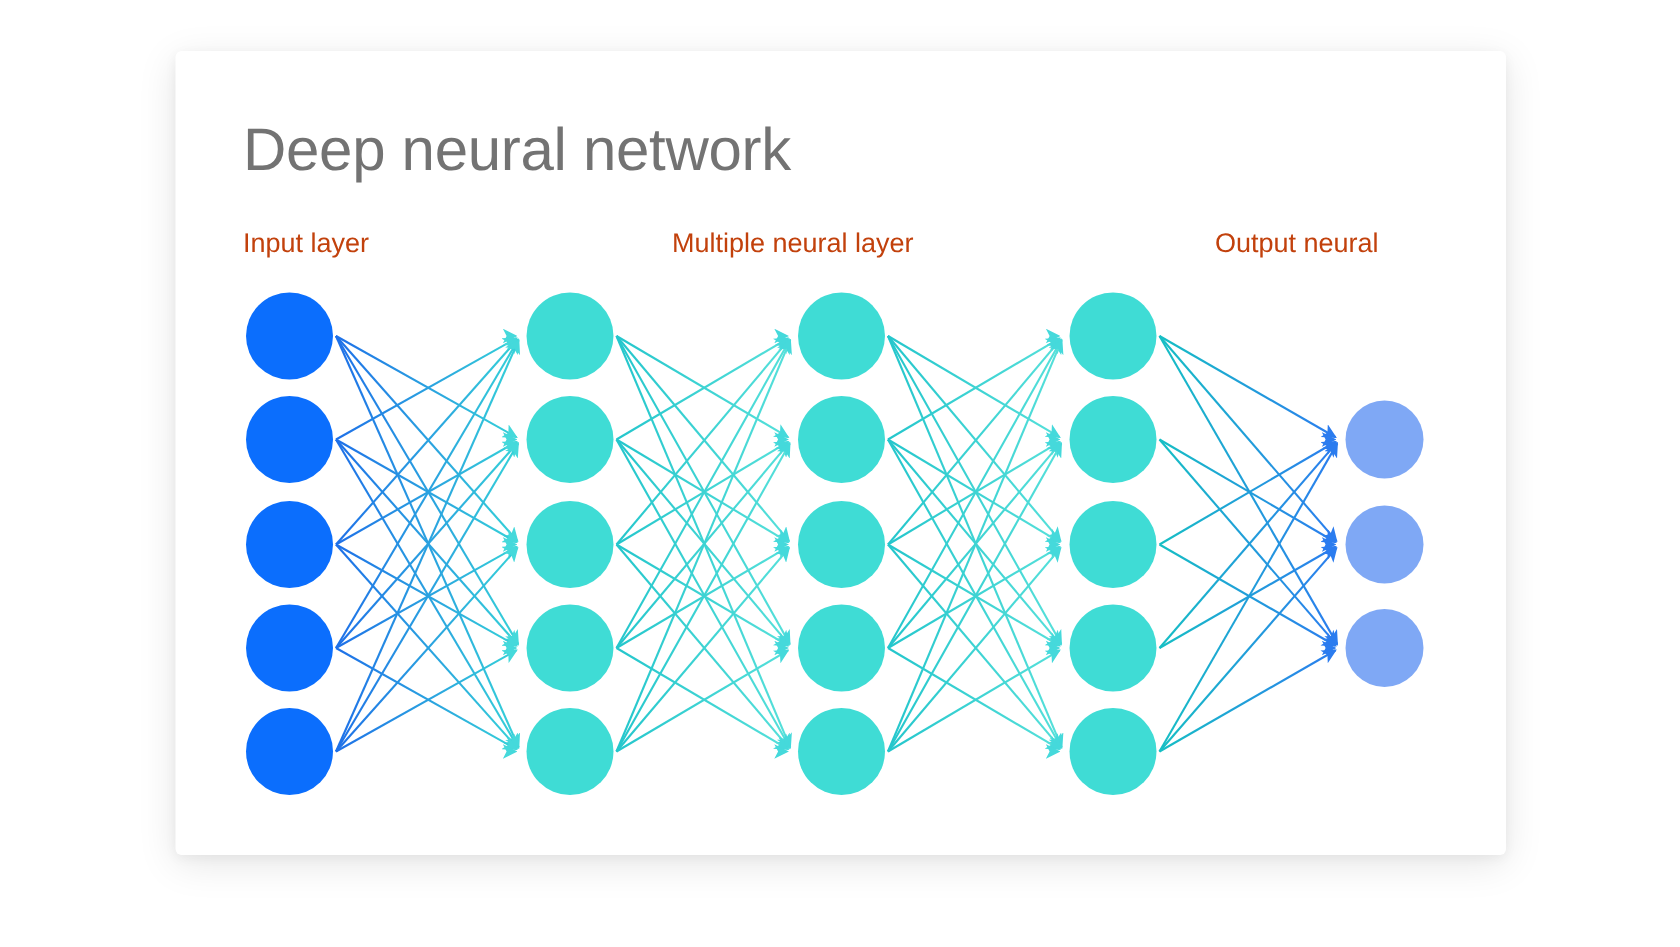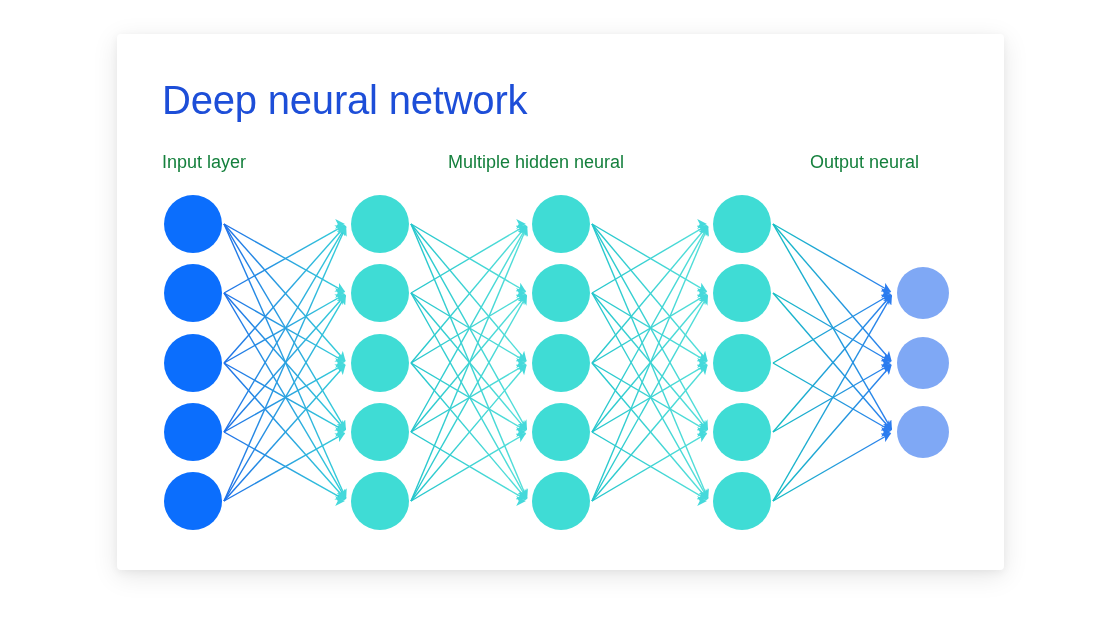--- a/index.html
+++ b/index.html
@@ -24,29 +24,29 @@
     background: #ffffff;
     border-radius: 4px;
     box-shadow: 0 6px 26px rgba(0,0,0,0.10), 0 2px 8px rgba(0,0,0,0.05);
   }
   #diagram-title {
     position: absolute;
     left: 45px;
     top: 44px;
     font-size: 40px;
     font-weight: 400;
-    color: #1d4ed8;
+    color: #737373;
     letter-spacing: -0.2px;
     white-space: nowrap;
   }
   .layer-label {
     position: absolute;
     font-size: 18px;
     font-weight: 400;
-    color: #15803d;
+    color: #c2410c;
     white-space: nowrap;
   }
   #label-input  { left: 45px;  top: 118px; }
   #label-hidden { left: 331px; top: 118px; }
   #label-output { left: 693px; top: 118px; }
 
   #net-svg {
     position: absolute;
     left: 0;
     top: 0;
@@ -59,21 +59,21 @@
 <body>
 
 <div id="root">
 
   <div id="card">
 
     <div id="diagram-title">Deep neural network</div>
 
     <div class="layer-label" id="label-input">Input layer</div>
 
-    <div class="layer-label" id="label-hidden">Multiple hidden neural</div>
+    <div class="layer-label" id="label-hidden">Multiple neural layer</div>
 
     <div class="layer-label" id="label-output">Output neural</div>
 
     <svg id="net-svg" viewBox="0 0 887 536">
       <defs>
         <linearGradient id="grad-blue-cyan" x1="0" y1="0" x2="1" y2="0">
           <stop offset="0%" stop-color="#1E6FE8"></stop>
           <stop offset="100%" stop-color="#35D2D8"></stop>
         </linearGradient>
         <linearGradient id="grad-cyan-cyan" x1="0" y1="0" x2="1" y2="0">

